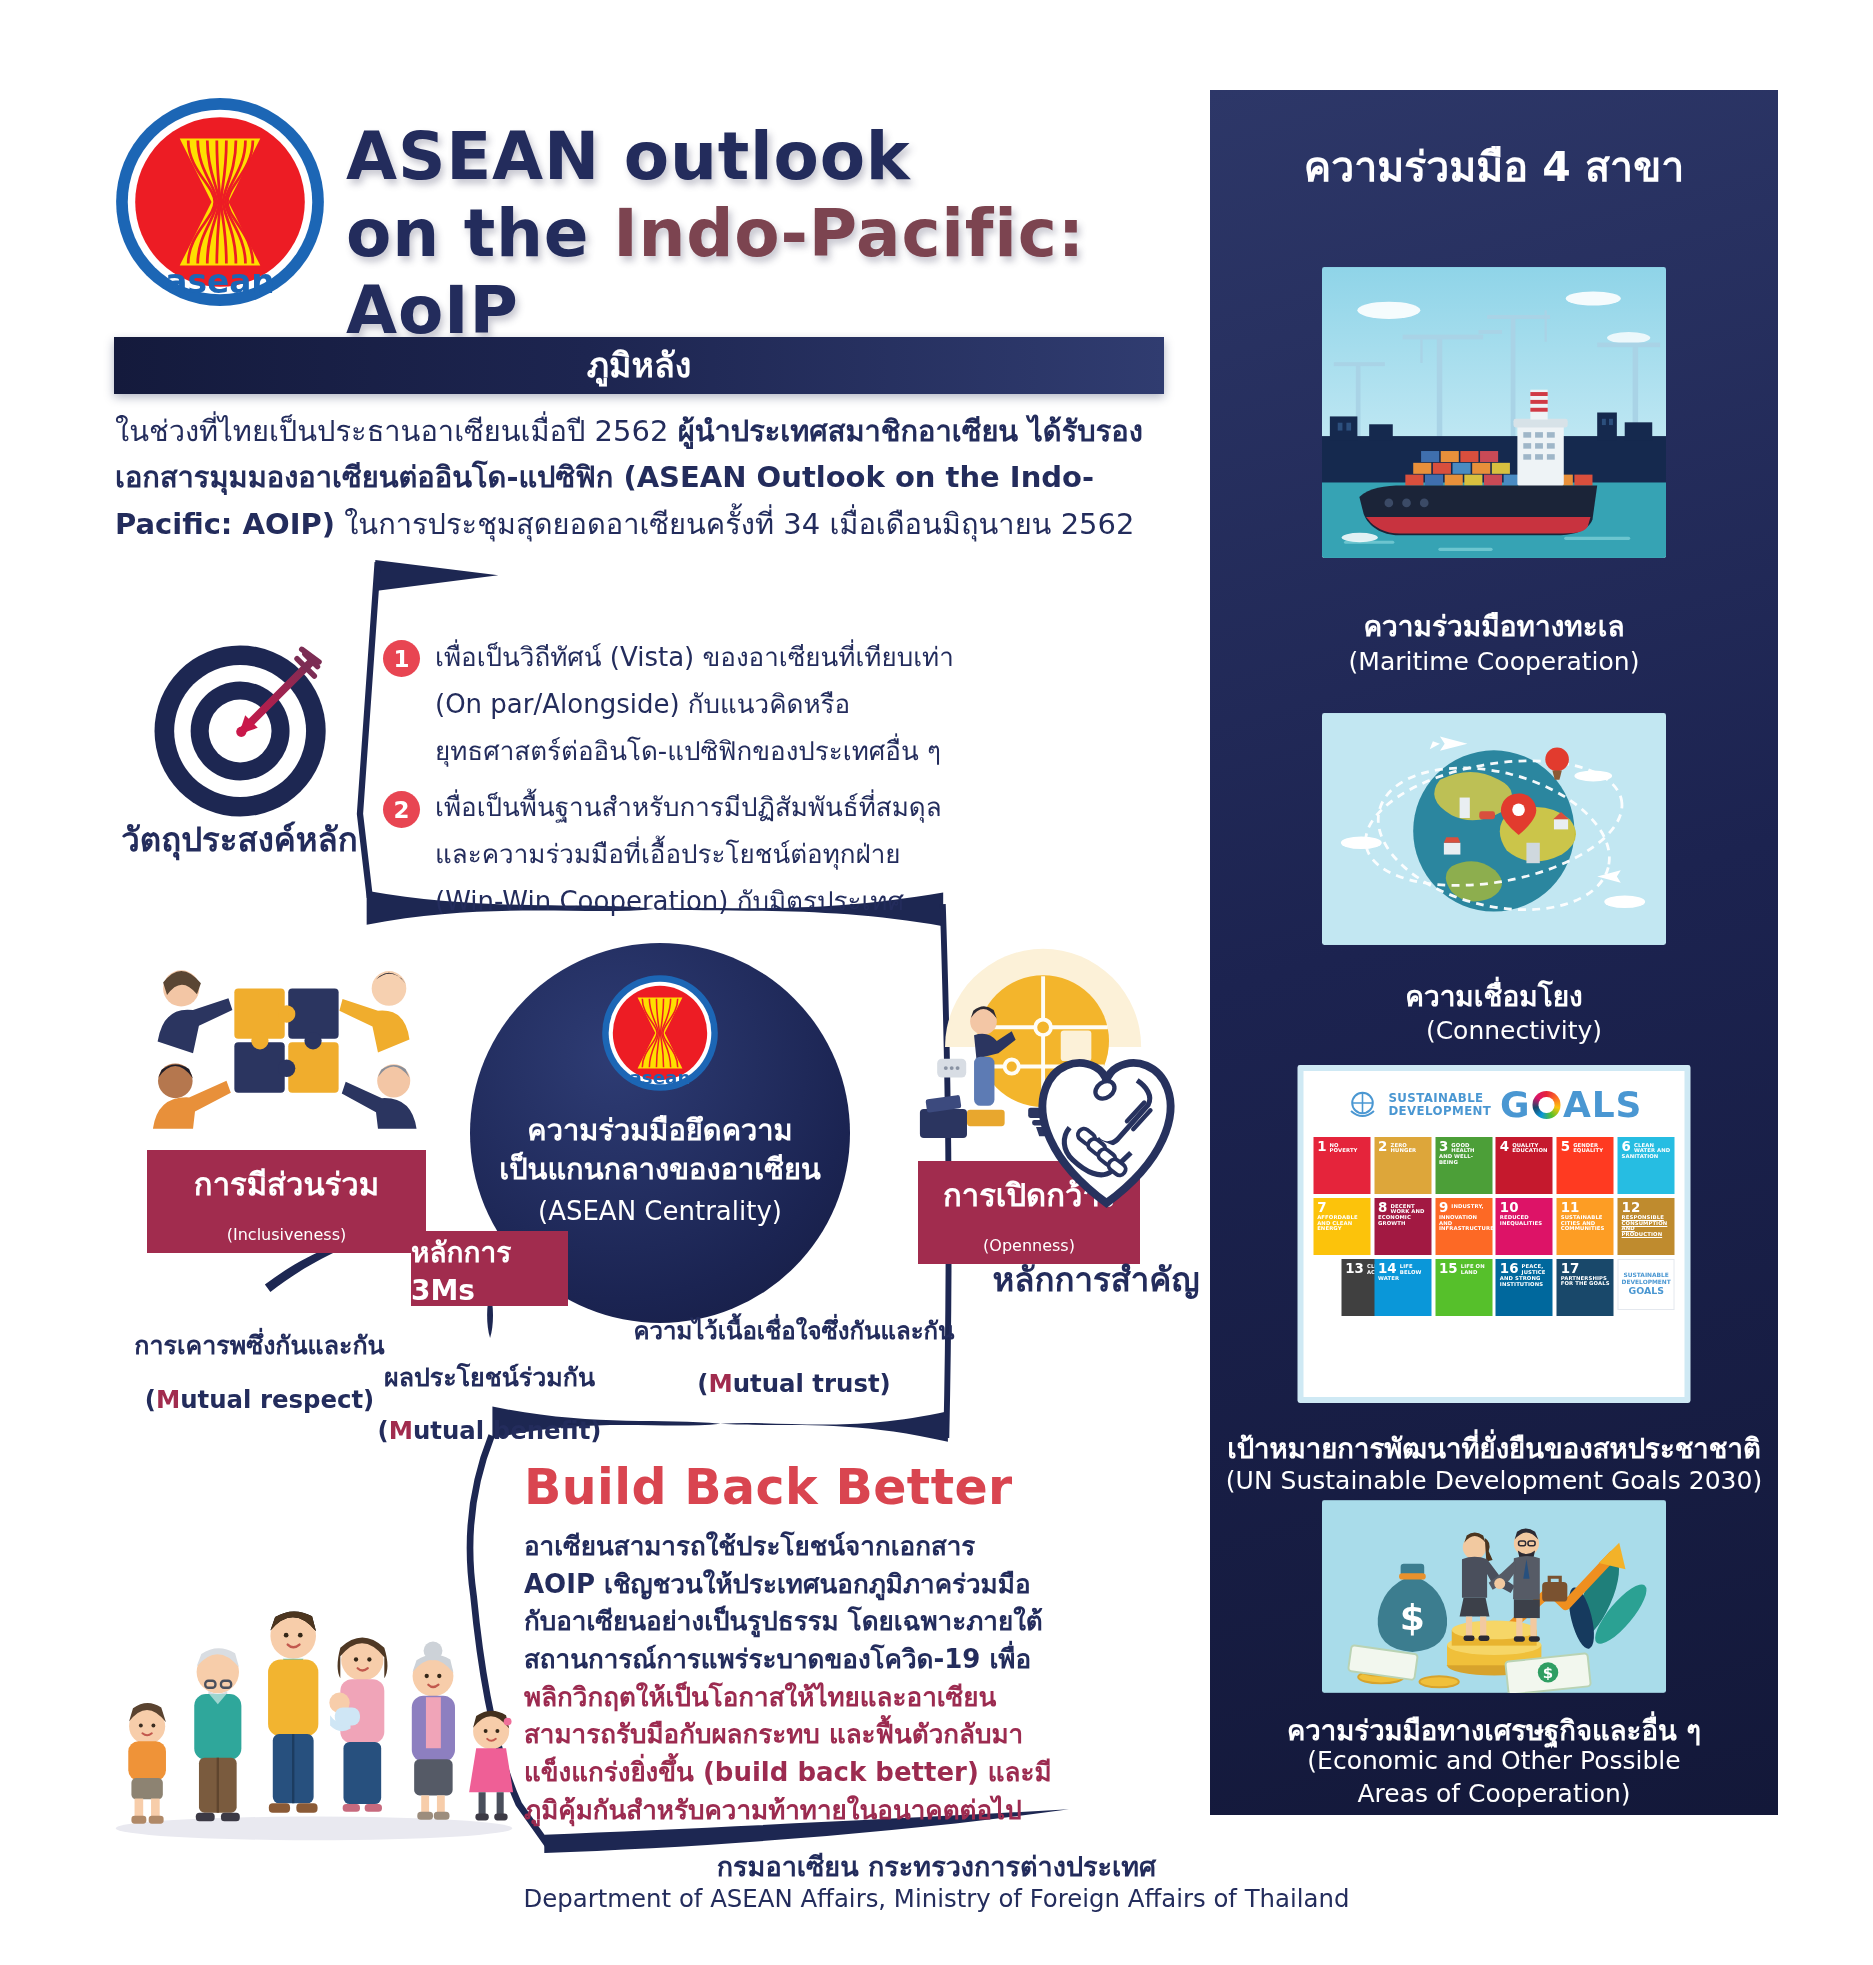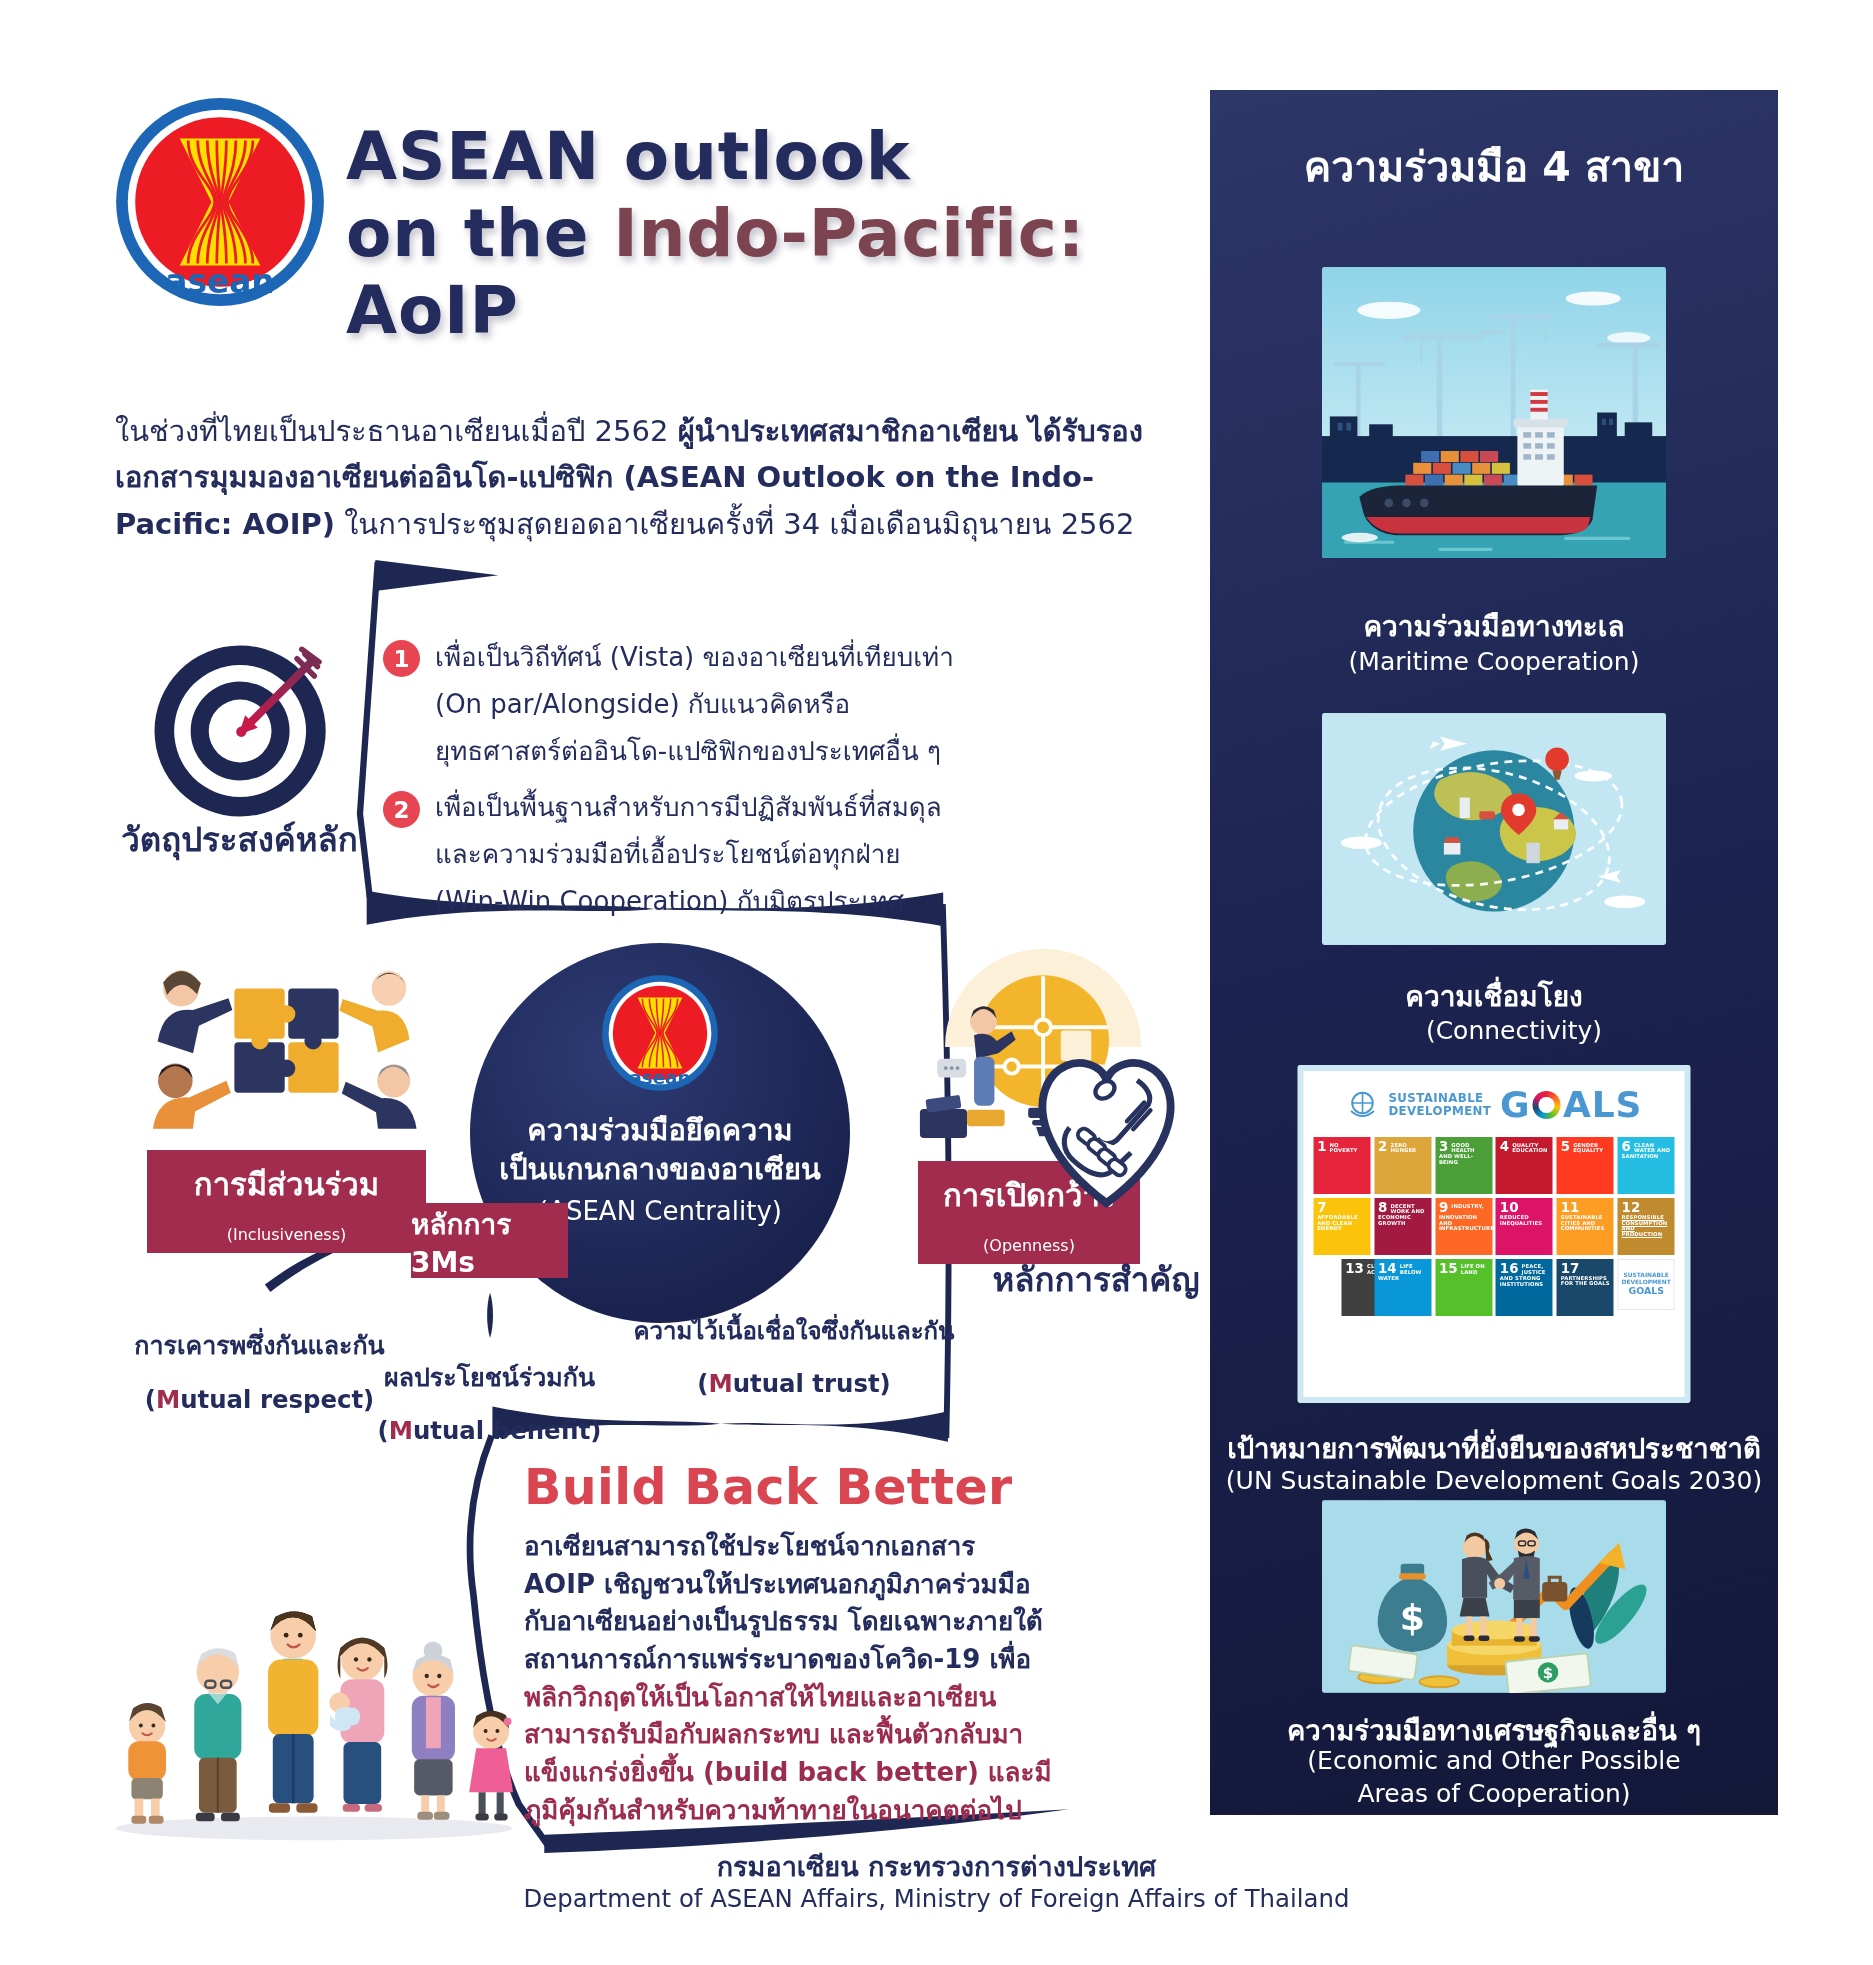--- a/index.html
+++ b/index.html
@@ -30,21 +30,21 @@
   
   .tagbox{background:#a12c4e;color:#fff;display:flex;flex-direction:column;
           align-items:center;justify-content:center;}
   .tagbox .th{font-size:31px;font-weight:800;}
   .tagbox .en{font-size:16px;font-weight:500;margin-top:16px;}
   .big-circle{border-radius:50%;background:radial-gradient(circle at 38% 30%,#2e3c74 0%,#1b2452 68%,#151b40 100%);
               display:flex;flex-direction:column;align-items:center;}
   .cc-th{color:#fff;font-size:29px;font-weight:800;line-height:1.35;text-align:center;}
   .cc-en{color:#fff;font-size:26px;font-weight:500;margin-top:7px;}
   .msbox{background:#a12c4e;color:#fff;display:flex;align-items:center;justify-content:center;
-         font-size:28px;font-weight:800;}
+         font-size:28px;font-weight:800;margin-top:28px;}
   .m-th{font-size:25px;font-weight:800;color:#232c5c;}
   .m-en{font-size:24.4px;font-weight:700;color:#232c5c;}
   .m-en .m{color:#a12c4e;}
   .hs-label{font-size:33px;font-weight:800;color:#232c5c;}
 
   
   .bbb-title{font-size:49px;font-weight:800;color:#d94550;letter-spacing:0.4px;}
   .bbb-body{font-size:26px;line-height:1.45;font-weight:600;color:#232c5c;}
   .bbb-body .accent{color:#9c2b50;font-weight:800;}
 
@@ -115,20 +115,23 @@
       <path d="M131,42 C131,70 107,85 107,100 C107,115 131,130 131,158"></path>
     </g>
     <text x="100" y="186" text-anchor="middle" font-family="DejaVu Sans, Liberation Sans, sans-serif" font-size="31" font-weight="bold" fill="#1c66b5">asean</text>
   </svg>
 
   <div class="abs" style="left:346px;top:118px;width:833px;z-index:2">
     <div class="title-l1">ASEAN outlook</div>
     <div class="title-l2"><span>on the </span><span class="title-accent">Indo-Pacific:</span><span> AoIP</span></div>
   </div>
 
+  <div class="abs bg-bar" style="left:114px;top:337px;width:1050px;height:57px;z-index:2">
+    <div class="ctr">ภูมิหลัง</div>
+  </div>
 
   <div class="abs para" style="left:115px;top:408px;width:1053px;z-index:2"><span>ในช่วงที่ไทยเป็นประธานอาเซียนเมื่อปี 2562 </span><b>ผู้นำประเทศสมาชิกอาเซียน ได้รับรองเอกสารมุมมองอาเซียนต่ออินโด-แปซิฟิก (ASEAN Outlook on the Indo-Pacific: AOIP)</b><span> ในการประชุมสุดยอดอาเซียนครั้งที่ 34 เมื่อเดือนมิถุนายน 2562</span></div>
 
   <svg class="abs" style="left:140px;top:625px;z-index:2" width="212" height="212" viewBox="0 0 540 540">
     <circle cx="255" cy="270" r="218" fill="#1d2752"></circle>
     <circle cx="255" cy="270" r="168" fill="#ffffff"></circle>
     <circle cx="255" cy="270" r="126" fill="#1d2752"></circle>
     <circle cx="255" cy="270" r="80" fill="#ffffff"></circle>
     <defs>
       <linearGradient id="arrowg" x1="0" y1="1" x2="1" y2="0">

